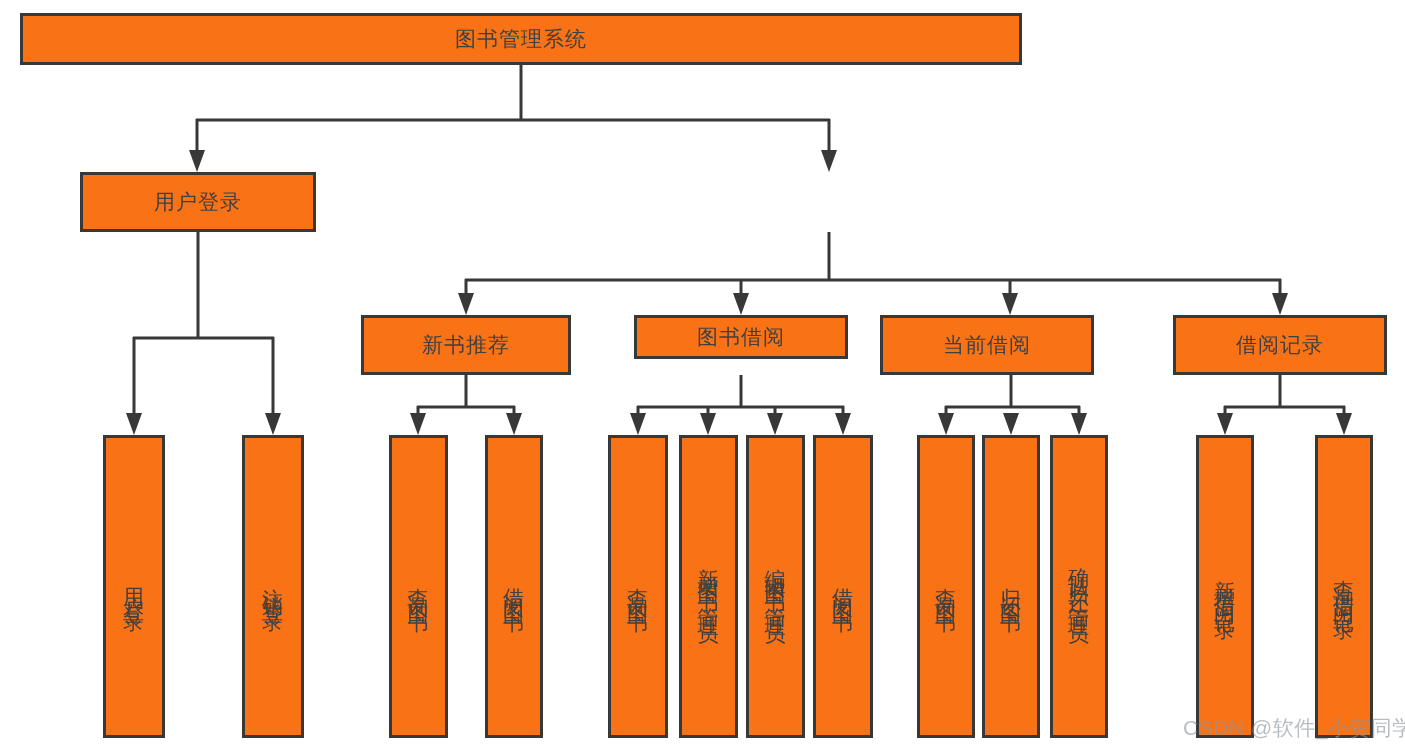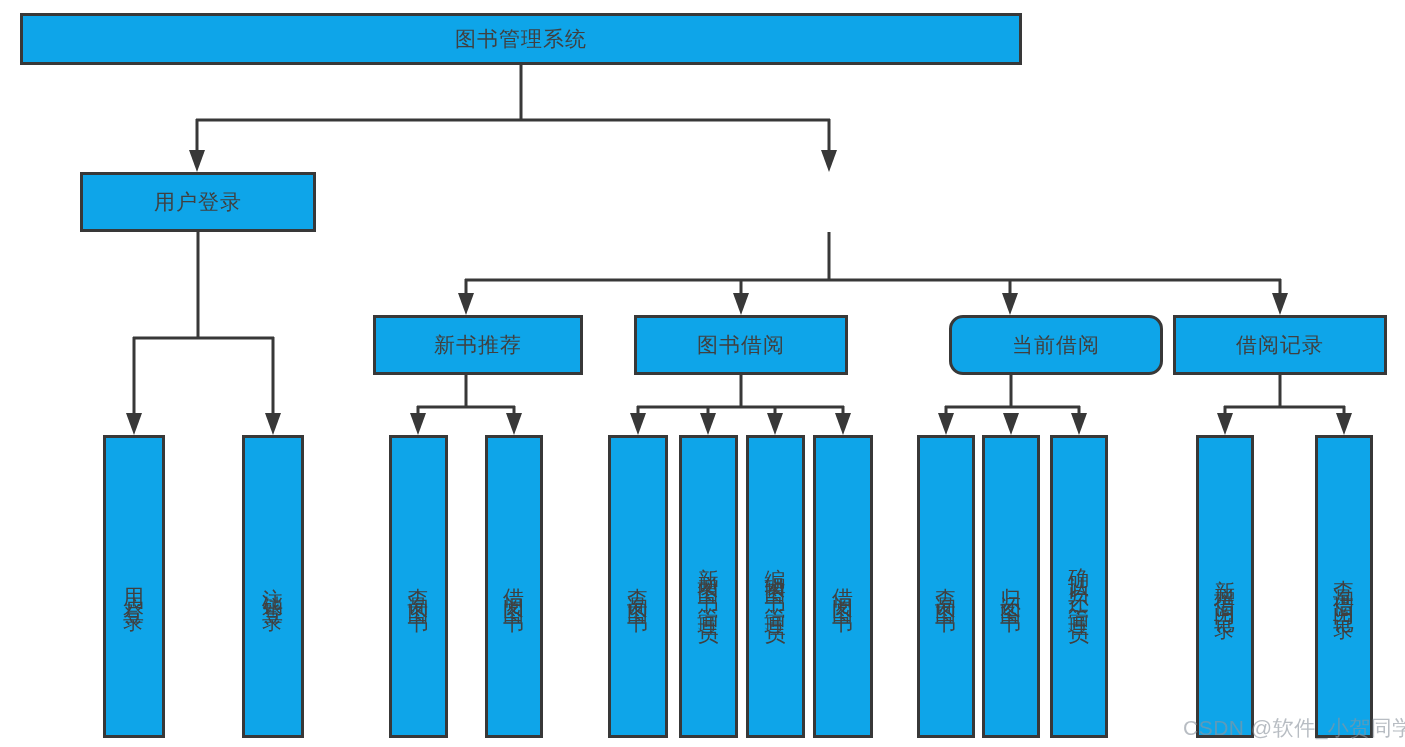--- a/index.html
+++ b/index.html
@@ -14,21 +14,21 @@
   .connectors {
     position: absolute;
     left: 0; top: 0;
     width: 1405px; height: 747px;
     pointer-events: none;
   }
   .box {
     position: absolute;
     box-sizing: border-box;
     border: 3px solid #383838;
-    background: #0ea5e9;
+    background: #f97316;
     color: #404040;
     display: flex;
     align-items: center;
     justify-content: center;
     font-size: 21px;
     letter-spacing: 1px;
     text-align: center;
     line-height: 1.2;
   }
   .box.v {
@@ -94,23 +94,23 @@
       <polygon points="1071,413 1087,413 1079,435"></polygon>
       <polygon points="1217,413 1233,413 1225,435"></polygon>
       <polygon points="1336,413 1352,413 1344,435"></polygon>
     </g>
   </svg>
 
   <div class="box" style="left:20px; top:13px; width:1002px; height:52px;">图书管理系统</div>
 
   <div class="box" style="left:80px; top:172px; width:236px; height:60px;">用户登录</div>
 
-  <div class="box" style="left:373px; top:315px; width:210px; height:60px;">新书推荐</div>
-  <div class="box" style="left:634px; top:315px; width:214px; height:60px;">图书借阅</div>
-  <div class="box" style="left:949px; top:315px; width:214px; height:60px;border-radius:14px;">当前借阅</div>
+  <div class="box" style="left:361px; top:315px; width:210px; height:60px;">新书推荐</div>
+  <div class="box" style="left:634px; top:315px; width:214px; height:44px;">图书借阅</div>
+  <div class="box" style="left:880px; top:315px; width:214px; height:60px;">当前借阅</div>
   <div class="box" style="left:1173px; top:315px; width:214px; height:60px;">借阅记录</div>
 
   <div class="box v" style="left:103px; top:435px; width:62px; height:303px;">用户登录</div>
   <div class="box v" style="left:242px; top:435px; width:62px; height:303px;">注销登录</div>
 
   <div class="box v" style="left:389px; top:435px; width:59px; height:303px;">查询图书</div>
   <div class="box v" style="left:485px; top:435px; width:58px; height:303px;">借阅图书</div>
 
   <div class="box v" style="left:608px; top:435px; width:60px; height:303px;">查询图书</div>
   <div class="box v" style="left:679px; top:435px; width:59px; height:303px;">新增图书（管理员）</div>

